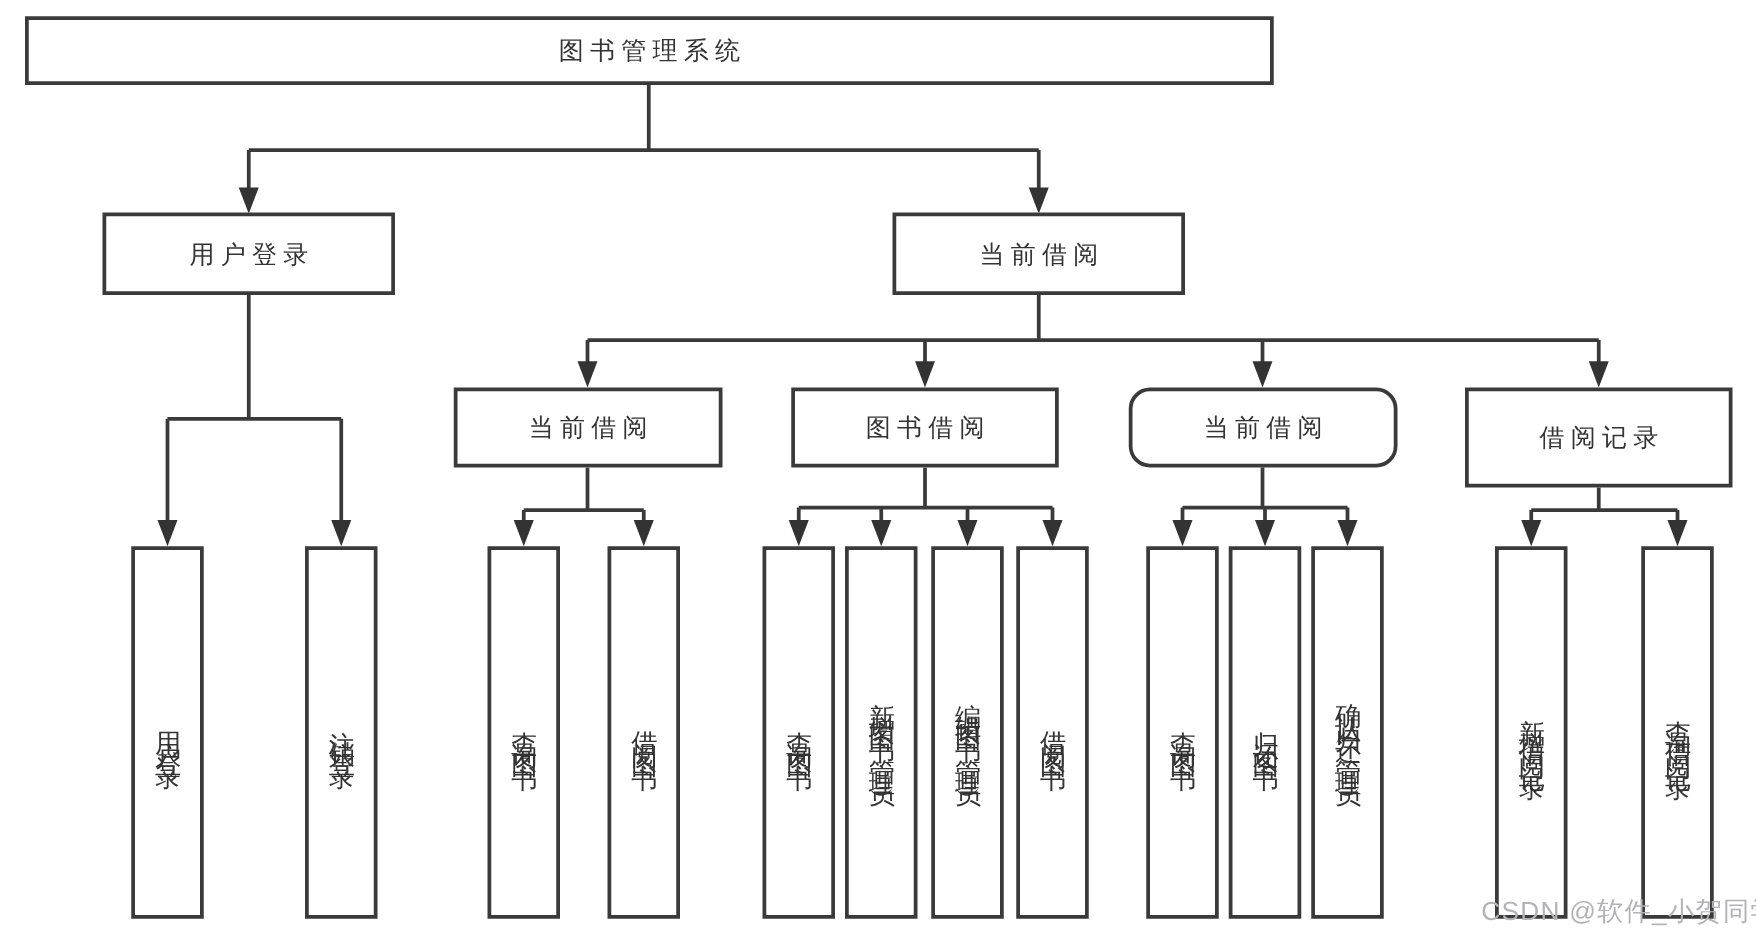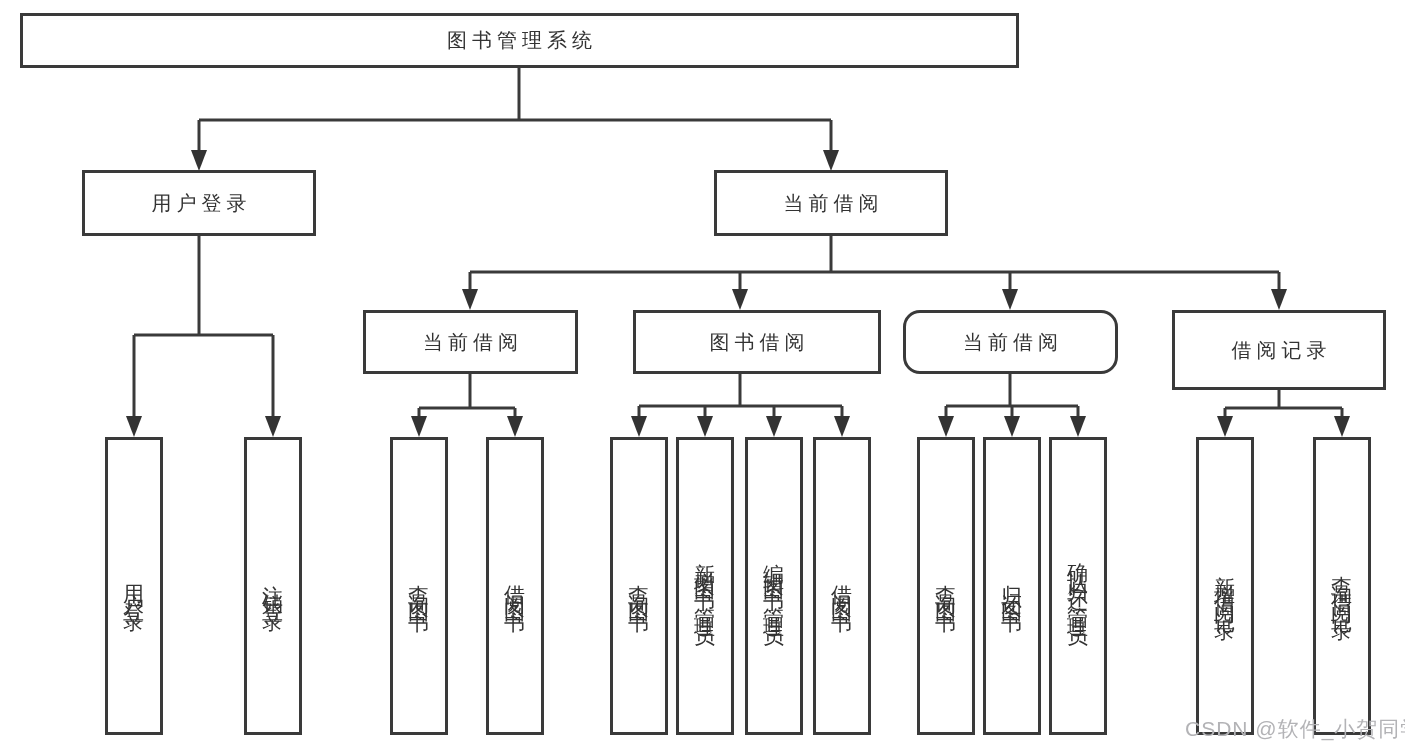--- a/index.html
+++ b/index.html
@@ -116,21 +116,21 @@
   <div class="box" style="left:82px; top:170px; width:234px; height:66px;">
     <span class="label-h">用户登录</span>
   </div>
   <div class="box" style="left:714px; top:170px; width:234px; height:66px;">
     <span class="label-h">当前借阅</span>
   </div>
 
   <div class="box" style="left:363px; top:310px; width:215px; height:64px;">
     <span class="label-h">当前借阅</span>
   </div>
-  <div class="box" style="left:633px; top:310px; width:248px; height:64px;text-align:center;">
+  <div class="box" style="left:633px; top:310px; width:214px; height:64px;text-align:center;">
     <span class="label-h">图书借阅</span>
   </div>
   <div class="box" style="left:903px; top:310px; width:215px; height:64px;border-radius:17px;">
     <span class="label-h">当前借阅</span>
   </div>
   <div class="box" style="left:1172px; top:310px; width:214px; height:80px;">
     <span class="label-h">借阅记录</span>
   </div>
 
   <div class="box" style="left:105px; top:437px; width:58px; height:298px;">

